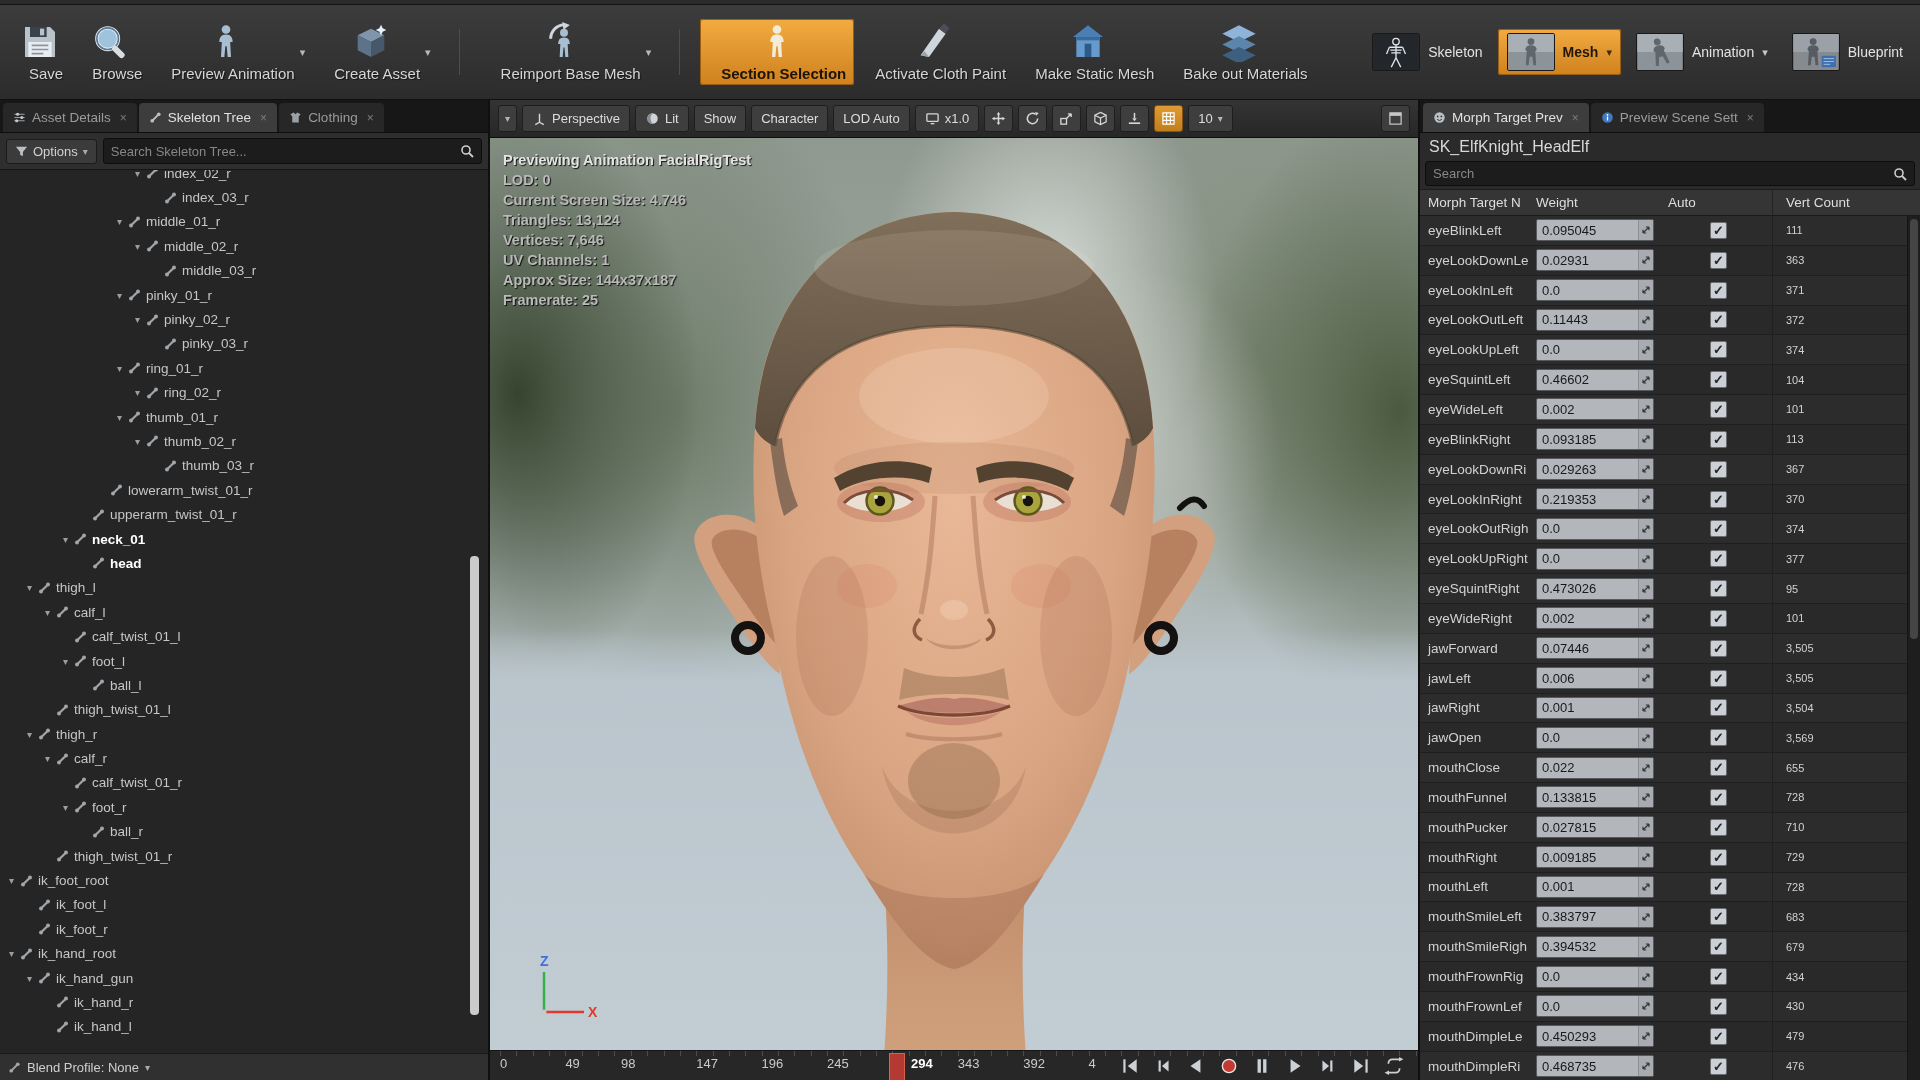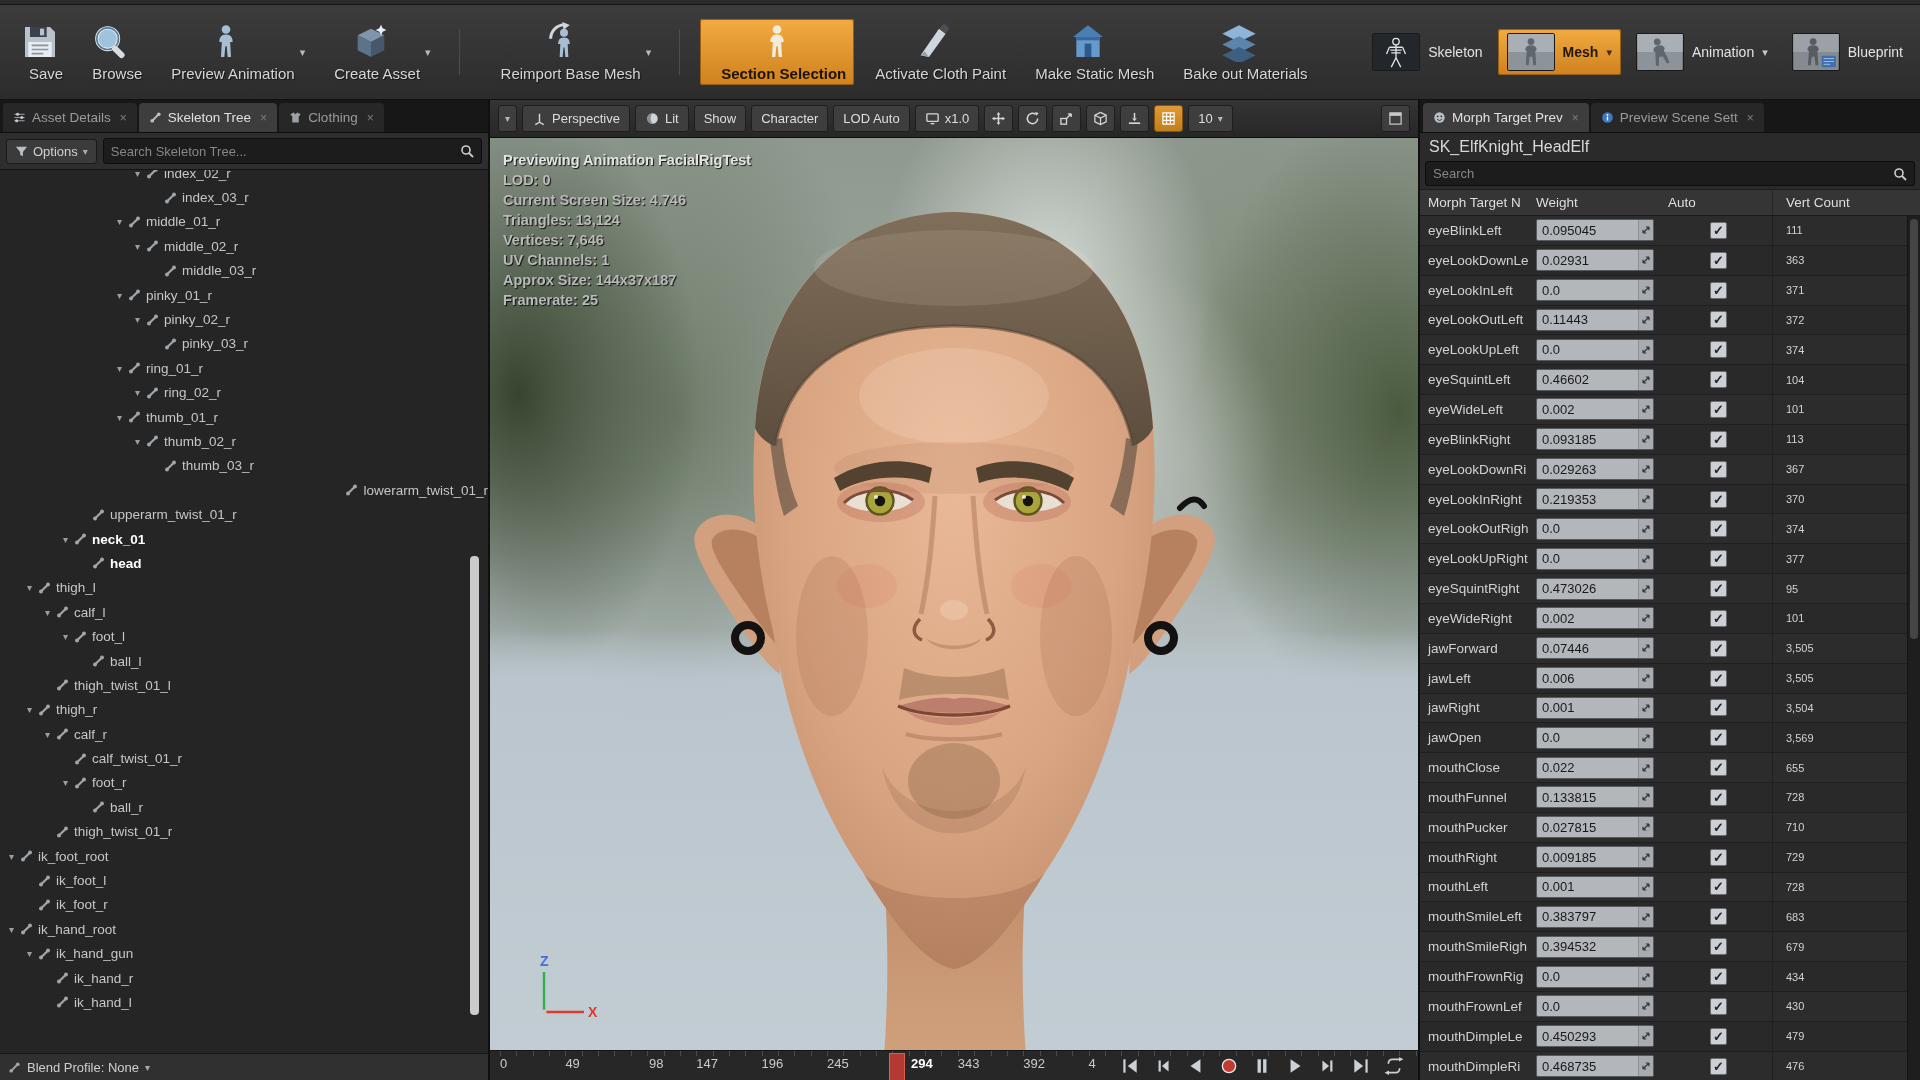--- a/index.html
+++ b/index.html
@@ -508,21 +508,21 @@
               <span class="tw"></span>
               <span class="bicon">
                 <svg viewBox="0 0 14 14">
                   <path d="M4.2 9.8 9.8 4.2" stroke="#9fa6ac" stroke-width="2.2" stroke-linecap="round"></path>
                   <circle cx="3.5" cy="10.5" r="2" fill="#9fa6ac"></circle>
                   <circle cx="10.5" cy="3.5" r="2" fill="#9fa6ac"></circle>
                 </svg>
               </span>
               <span class="lbl">thumb_03_r</span>
             </div>
-            <div class="tree-row" style="padding-left: 61px; justify-content: flex-end;">
+            <div class="tree-row" style="padding-left: 94px;">
               <span class="tw"></span>
               <span class="bicon">
                 <svg viewBox="0 0 14 14">
                   <path d="M4.2 9.8 9.8 4.2" stroke="#9fa6ac" stroke-width="2.2" stroke-linecap="round"></path>
                   <circle cx="3.5" cy="10.5" r="2" fill="#9fa6ac"></circle>
                   <circle cx="10.5" cy="3.5" r="2" fill="#9fa6ac"></circle>
                 </svg>
               </span>
               <span class="lbl">lowerarm_twist_01_r</span>
             </div>
@@ -573,20 +573,31 @@
             <div class="tree-row" style="padding-left: 40px;">
               <span class="tw">▾</span>
               <span class="bicon">
                 <svg viewBox="0 0 14 14">
                   <path d="M4.2 9.8 9.8 4.2" stroke="#9fa6ac" stroke-width="2.2" stroke-linecap="round"></path>
                   <circle cx="3.5" cy="10.5" r="2" fill="#9fa6ac"></circle>
                   <circle cx="10.5" cy="3.5" r="2" fill="#9fa6ac"></circle>
                 </svg>
               </span>
               <span class="lbl">calf_l</span>
+            </div>
+            <div class="tree-row" style="padding-left: 58px;">
+              <span class="tw"></span>
+              <span class="bicon">
+                <svg viewBox="0 0 14 14">
+                  <path d="M4.2 9.8 9.8 4.2" stroke="#9fa6ac" stroke-width="2.2" stroke-linecap="round"></path>
+                  <circle cx="3.5" cy="10.5" r="2" fill="#9fa6ac"></circle>
+                  <circle cx="10.5" cy="3.5" r="2" fill="#9fa6ac"></circle>
+                </svg>
+              </span>
+              <span class="lbl">calf_twist_01_l</span>
             </div>
             <div class="tree-row" style="padding-left: 58px;">
               <span class="tw">▾</span>
               <span class="bicon">
                 <svg viewBox="0 0 14 14">
                   <path d="M4.2 9.8 9.8 4.2" stroke="#9fa6ac" stroke-width="2.2" stroke-linecap="round"></path>
                   <circle cx="3.5" cy="10.5" r="2" fill="#9fa6ac"></circle>
                   <circle cx="10.5" cy="3.5" r="2" fill="#9fa6ac"></circle>
                 </svg>
               </span>
@@ -1028,21 +1039,21 @@
           <div class="minor-tick" style="left: 811.15px;"></div>
           <div class="minor-tick" style="left: 827.5px;"></div>
           <div class="minor-tick" style="left: 843.85px;"></div>
           <div class="minor-tick" style="left: 860.2px;"></div>
           <div class="minor-tick" style="left: 876.55px;"></div>
           <div class="minor-tick" style="left: 892.9px;"></div>
           <div class="minor-tick" style="left: 909.25px;"></div>
           <div class="minor-tick" style="left: 925.6px;"></div>
           <span class="tick" style="left: 10px;">0</span>
           <span class="tick" style="left: 75.4px;">49</span>
-          <span class="tick" style="left: 159px;">98</span>
+          <span class="tick" style="left: 131px;">98</span>
           <span class="tick" style="left: 206.2px;">147</span>
           <span class="tick" style="left: 271.6px;">196</span>
           <span class="tick" style="left: 337px;">245</span>
           <div class="playhead" style="left: 399.4px;"></div>
           <span class="tick current" style="left: 421px;">294</span>
           <span class="tick" style="left: 467.8px;">343</span>
           <span class="tick" style="left: 533.2px;">392</span>
           <span class="tick" style="left: 598.6px;">4</span>
         </div>
       <div class="playback" id="playback">

